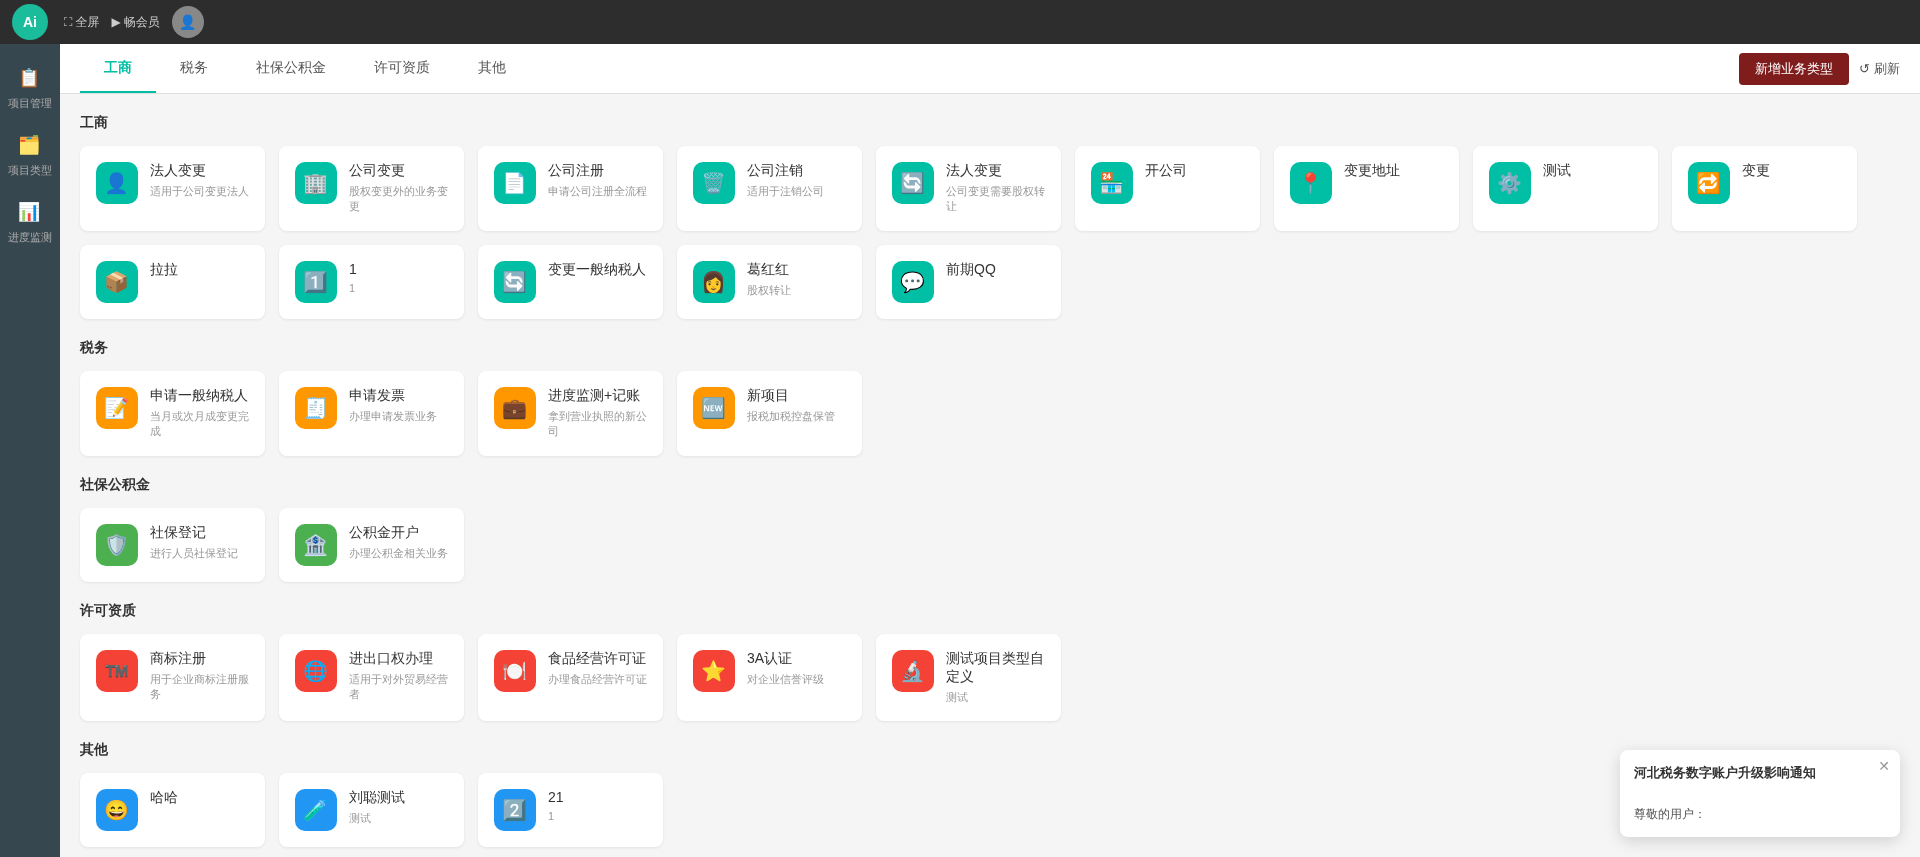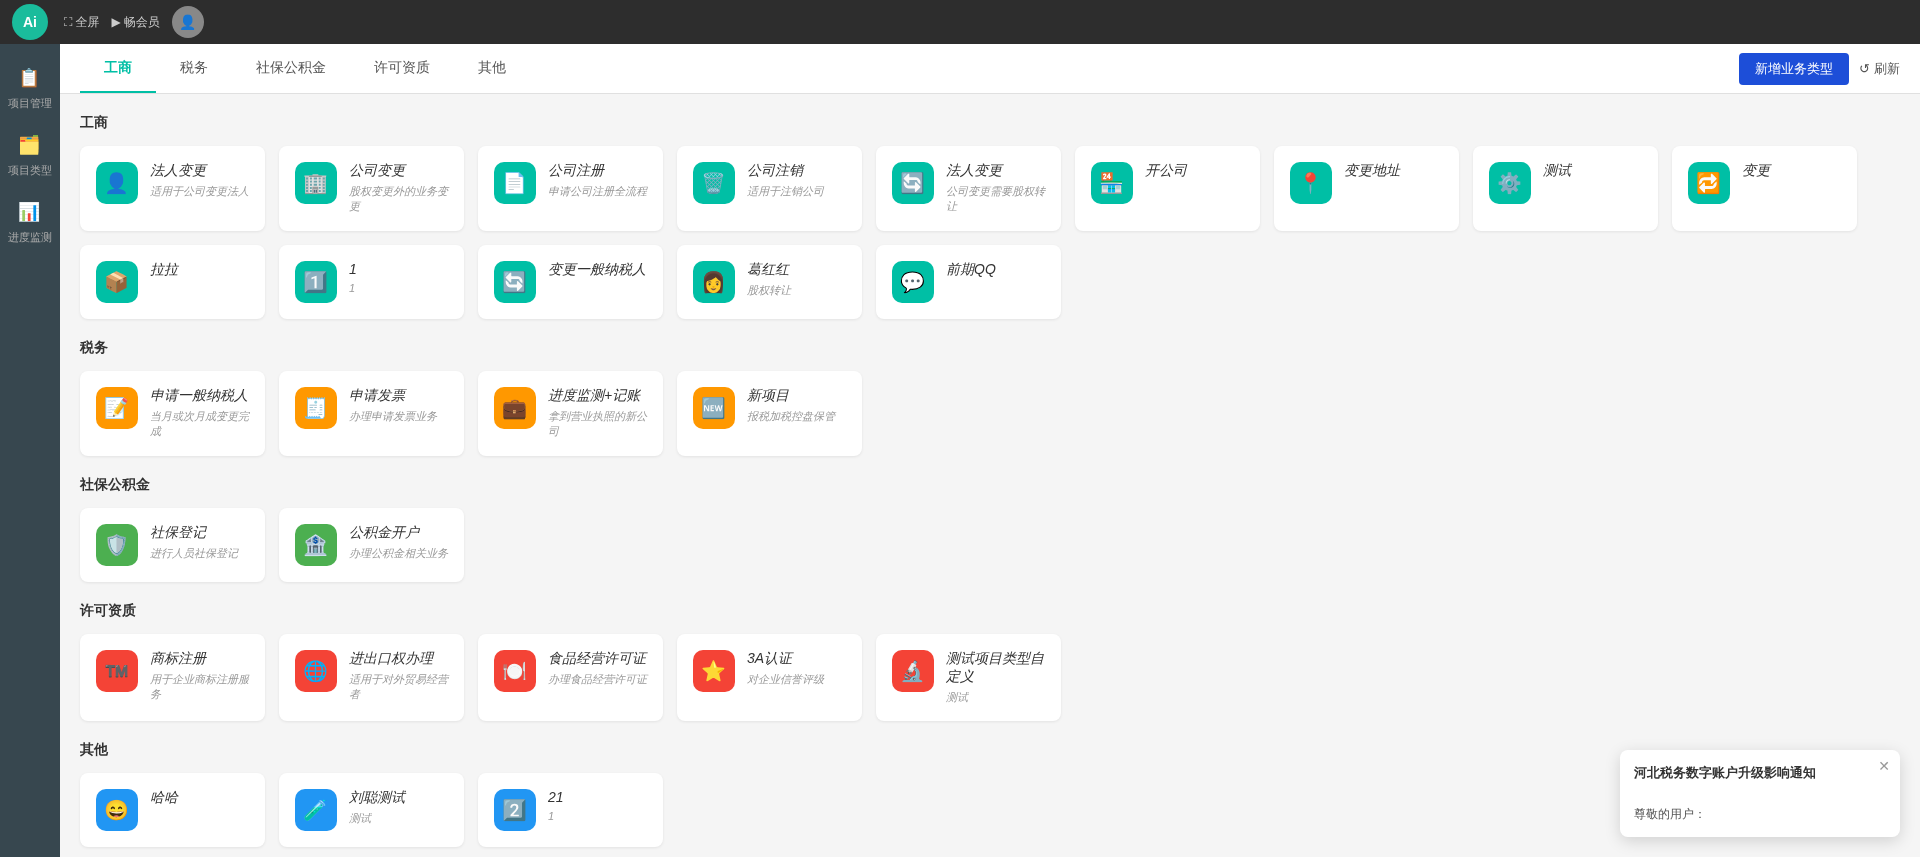--- a/index.html
+++ b/index.html
@@ -142,21 +142,21 @@
       font-weight: bold;
     }
 
     .top-right-btns {
       margin-left: auto;
       display: flex;
       gap: 10px;
       align-items: center;
     }
     .btn-new-biz {
-      background: #1d4ed8;
+      background: #7f1d1d;
       color: white;
       border: none;
       padding: 7px 16px;
       border-radius: 4px;
       cursor: pointer;
       font-size: 13px;
     }
     .btn-refresh {
       background: none;
       border: none;
@@ -210,21 +210,21 @@
       font-size: 20px;
       flex-shrink: 0;
       color: white;
     }
     .card-icon.teal { background: #00bfa5; }
     .card-icon.orange { background: #ff9800; }
     .card-icon.red { background: #f44336; }
     .card-icon.blue { background: #2196f3; }
     .card-icon.green { background: #4caf50; }
 
-    .card-info { display: flex; flex-direction: column; gap: 4px; font-style: italic; }
+    .card-info { display: flex; flex-direction: column; gap: 4px; }
     .card-name { font-size: 14px; color: #333; font-weight: 500; }
     .card-desc { font-size: 11px; color: #999; line-height: 1.4; }
 
     
     .notification-popup {
       position: fixed;
       bottom: 20px;
       right: 20px;
       width: 280px;
       background: white;

